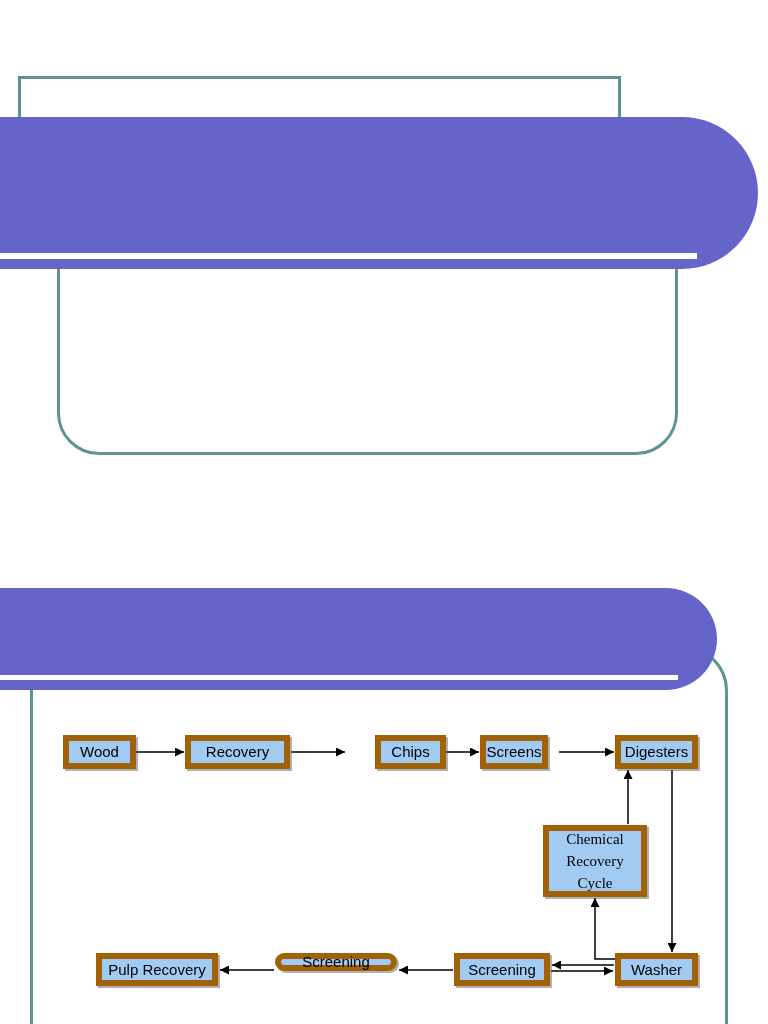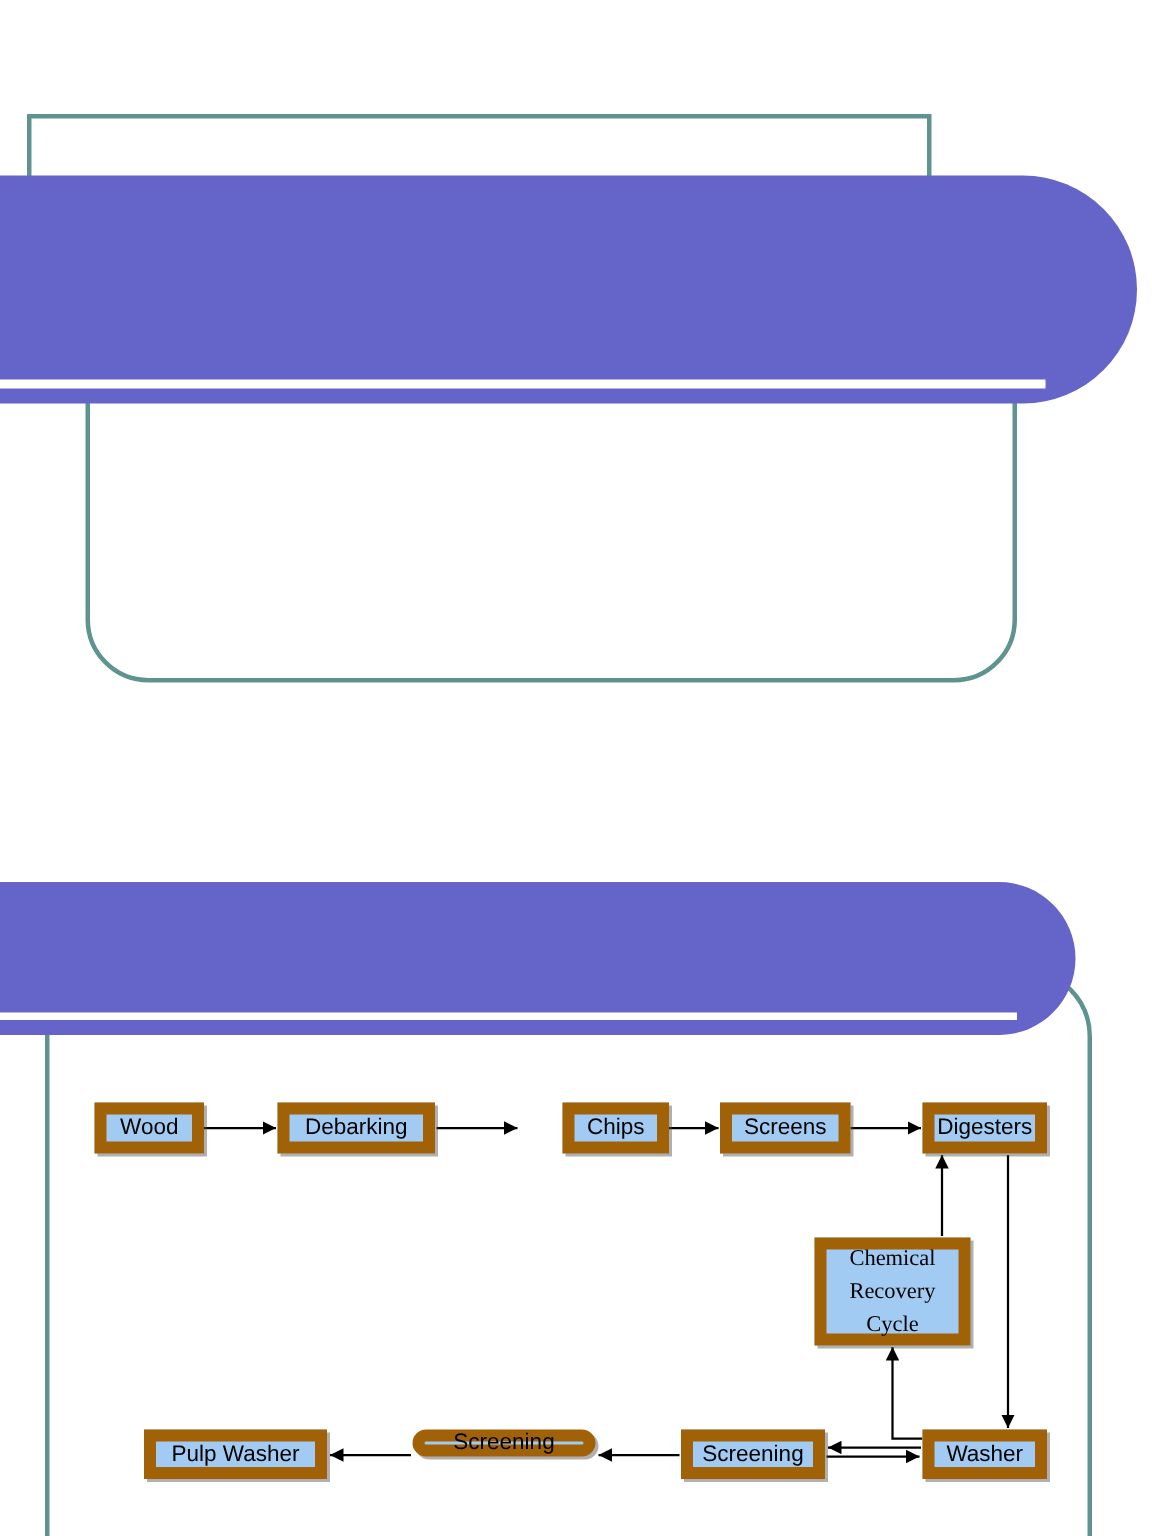--- a/index.html
+++ b/index.html
@@ -15,21 +15,21 @@
 
   
   .pill { background:#6564C9; }
 
   
   .whiteline { background:#ffffff; }
 
   
   .node {
     background:#A1CBF2;
-    border:8px solid #a16207;
+    border:6px solid #a16207;
     box-shadow:2px 2px 0 rgba(80,80,80,0.45);
     display:flex; align-items:center; justify-content:center;
     font-size:15px; line-height:22px; color:#000;
     text-align:center; padding:0 2px;
   }
 
   .z1 { z-index:1; } .z2 { z-index:2; } .z3 { z-index:3; }
   .z4 { z-index:4; } .z6 { z-index:6; }
 </style>
 </head>
@@ -74,36 +74,36 @@
         <line x1="551" y1="971" x2="613" y2="971" marker-end="url(#ah)"></line>
         <line x1="453" y1="970" x2="399" y2="970" marker-end="url(#ah)"></line>
         <line x1="274" y1="970" x2="220" y2="970" marker-end="url(#ah)"></line>
       </g>
     </svg>
 
     <div class="abs node z6" style="left:63px; top:735px; width:73px; height:34px;">
       <span>Wood</span>
     </div>
     <div class="abs node z6" style="left:185px; top:735px; width:105px; height:34px;">
-      <span>Debarking</span>
+      <span>Recovery</span>
     </div>
     <div class="abs node z6" style="left:346px; top:735px; width:71px; height:34px;margin-left:29px;">
       <span>Chips</span>
     </div>
-    <div class="abs node z6" style="left:480px; top:735px; width:87px; height:34px;">
+    <div class="abs node z6" style="left:480px; top:735px; width:68px; height:34px;">
       <span>Screens</span>
     </div>
     <div class="abs node z6" style="left:615px; top:735px; width:83px; height:34px;text-align:center;">
       <span>Digesters</span>
     </div>
     <div class="abs node z6" style="left:543px; top:825px; width:104px; height:72px;font-family:Liberation Serif, serif;">
       <span>Chemical Recovery Cycle</span>
     </div>
     <div class="abs node z6" style="left:96px; top:953px; width:122px; height:33px;">
-      <span>Pulp Washer</span>
+      <span>Pulp Recovery</span>
     </div>
     <div class="abs node z6" style="left:275px; top:953px; width:122px; height:18px;border-radius:12px;">
       <span>Screening</span>
     </div>
     <div class="abs node z6" style="left:454px; top:953px; width:96px; height:33px;">
       <span>Screening</span>
     </div>
     <div class="abs node z6" style="left:615px; top:953px; width:83px; height:33px;text-align:right;">
       <span>Washer</span>
     </div>

